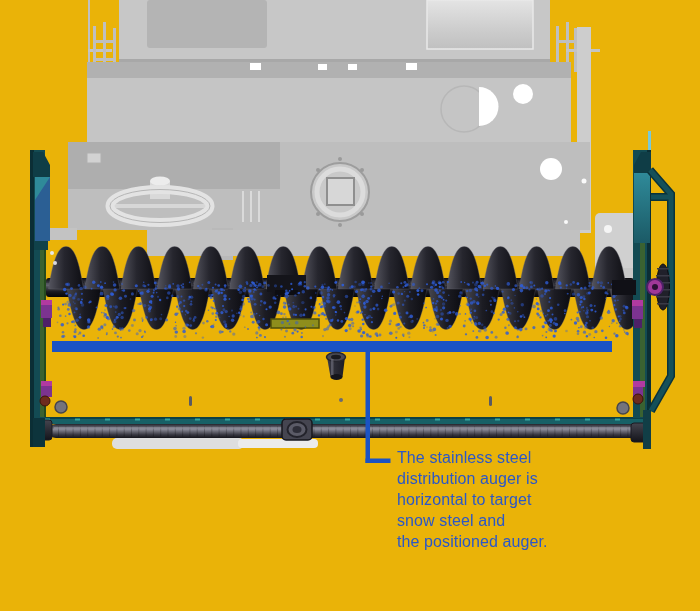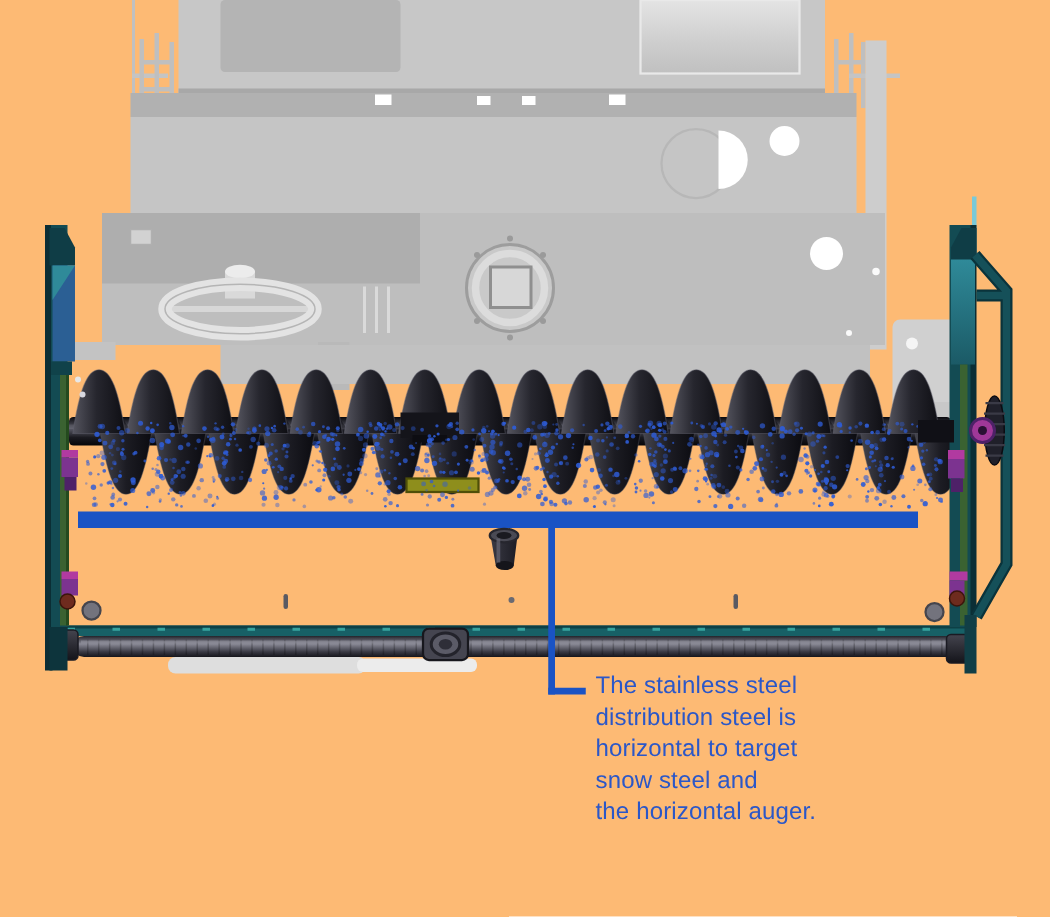--- a/index.html
+++ b/index.html
@@ -1,16 +1,16 @@
 <!DOCTYPE html>
 <html style="--annot: #2b57c8; --pipe-blue: #1a53c4; --particle: #2e5cd6;"><head>
 <meta charset="utf-8">
 <style>
   html,body{margin:0;padding:0;background:#fff;}
-  .stage{position:relative;width:700px;height:611px;background:#fdba74;overflow:hidden;
+  .stage{position:relative;width:700px;height:611px;background:#eab308;overflow:hidden;
          font-family:"Liberation Sans",sans-serif;}
   .stage svg{position:absolute;left:0;top:0;}
   .annotation{position:absolute;left:397px;top:447px;color:var(--annot,#2b57c8);
               font-size:16px;line-height:21px;font-weight:400;letter-spacing:0.1px;}
 </style>
 </head>
 <body>
 
 <div class="stage">
 <svg id="scene" width="700" height="611" viewBox="0 0 700 611">
@@ -1340,18 +1340,18 @@
   </g>
 
   <g>
     <rect x="365.5" y="352" width="4.5" height="111" style="fill:var(--pipe-blue,#1a53c4)"></rect>
     <rect x="365.5" y="458.5" width="25" height="4.5" style="fill:var(--pipe-blue,#1a53c4)"></rect>
   </g>
 </svg>
 
 <div class="annotation">
   <div>The stainless steel</div>
-  <div>distribution steel is</div>
+  <div>distribution auger is</div>
   <div>horizontal to target</div>
   <div>snow steel and</div>
-  <div>the horizontal auger.</div>
+  <div>the positioned auger.</div>
 </div>
 </div>
 
 </body></html>

